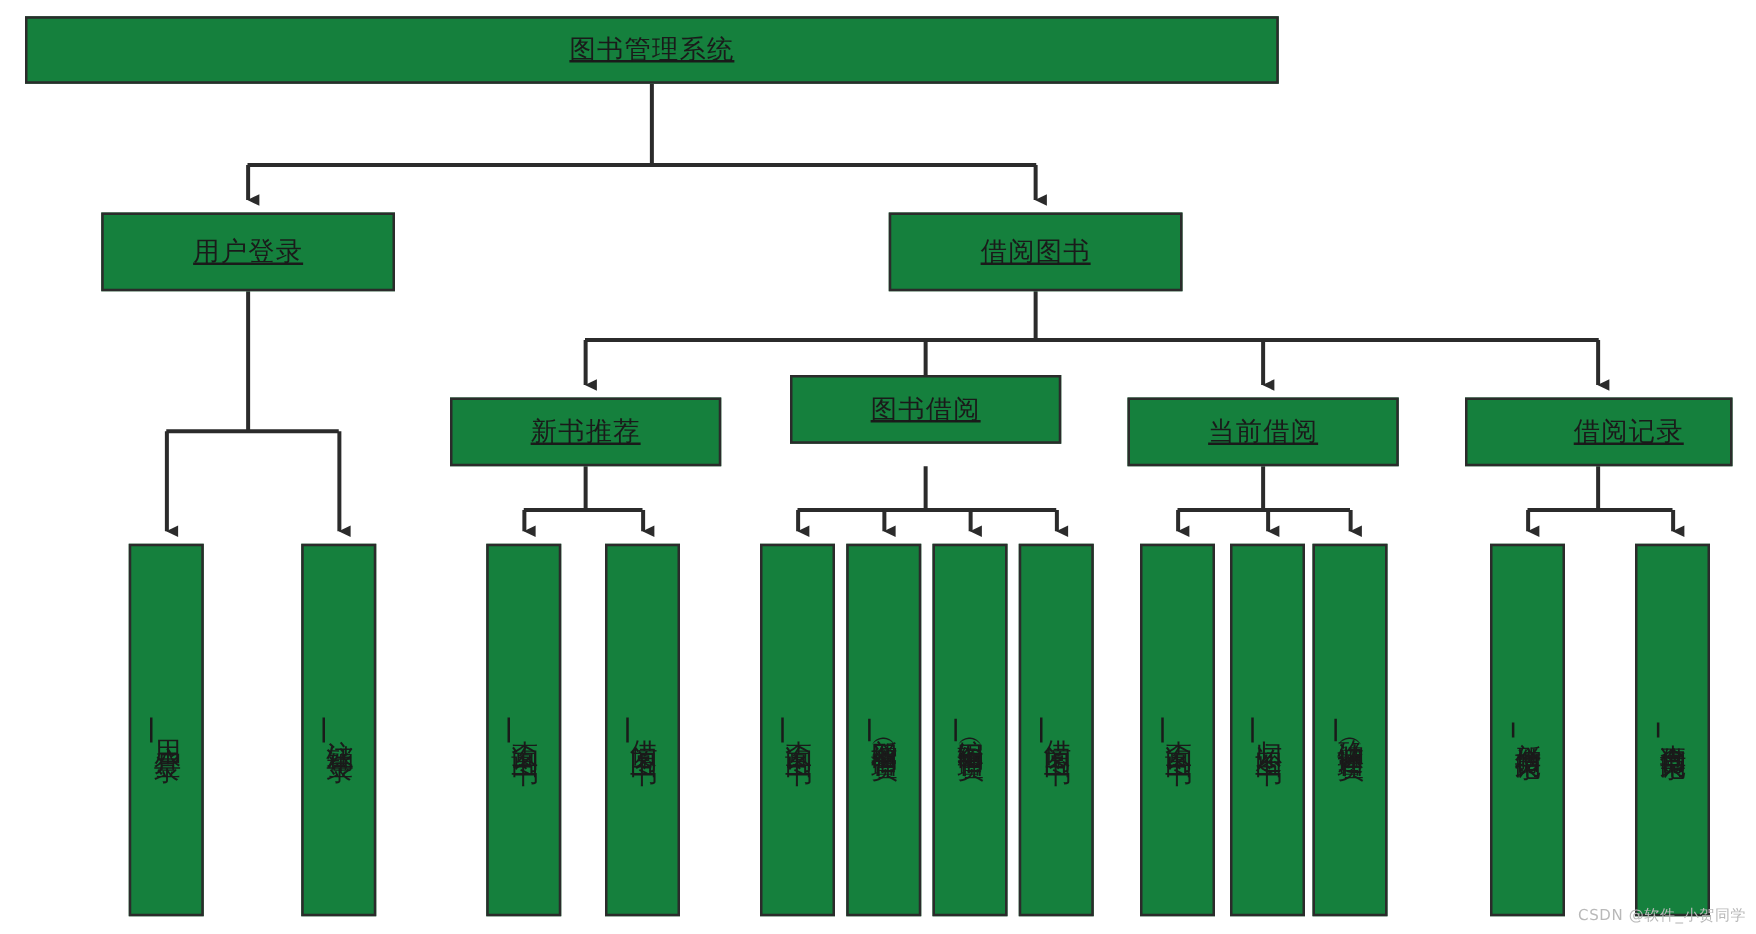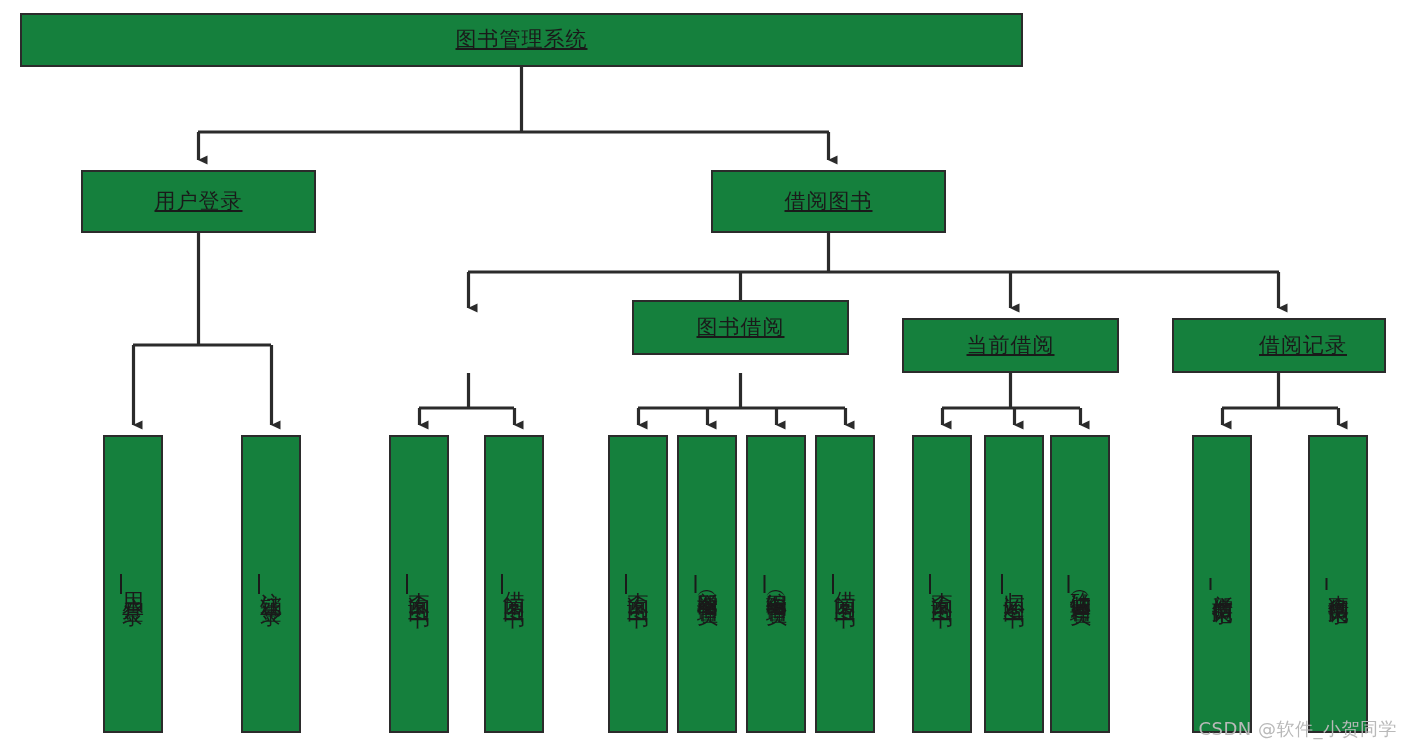--- a/index.html
+++ b/index.html
@@ -37,21 +37,21 @@
     writing-mode:vertical-rl;
     text-orientation:upright;
     font-size:22px;
     letter-spacing:5px;
     line-height:1;
   }
   .node.leaf.tight .label{letter-spacing:2px;font-size:21px;}
   #watermark{
     position:absolute;
     right:8px;bottom:6px;
-    font-size:18px;
+    font-size:12px;
     color:#b9b9b9;
     letter-spacing:0.5px;
     white-space:nowrap;
     pointer-events:none;
     margin-top:44px;
   }
 </style>
 </head>
 <body>
 
@@ -111,20 +111,23 @@
     <span class="label">图书管理系统</span>
   </div>
 
   <div class="node h" style="left: 81px; top: 170px; width: 235px; height: 63px;">
     <span class="label">用户登录</span>
   </div>
   <div class="node h" style="left: 711px; top: 170px; width: 235px; height: 63px;">
     <span class="label">借阅图书</span>
   </div>
 
+  <div class="node h" style="left: 360px; top: 318px; width: 217px; height: 55px;">
+    <span class="label">新书推荐</span>
+  </div>
   <div class="node h" style="left: 632px; top: 300px; width: 217px; height: 55px;">
     <span class="label">图书借阅</span>
   </div>
   <div class="node h" style="left: 902px; top: 318px; width: 217px; height: 55px;">
     <span class="label">当前借阅</span>
   </div>
   <div class="node h" style="left: 1172px; top: 318px; width: 214px; height: 55px; padding-left: 48px;">
     <span class="label">借阅记录</span>
   </div>
 

